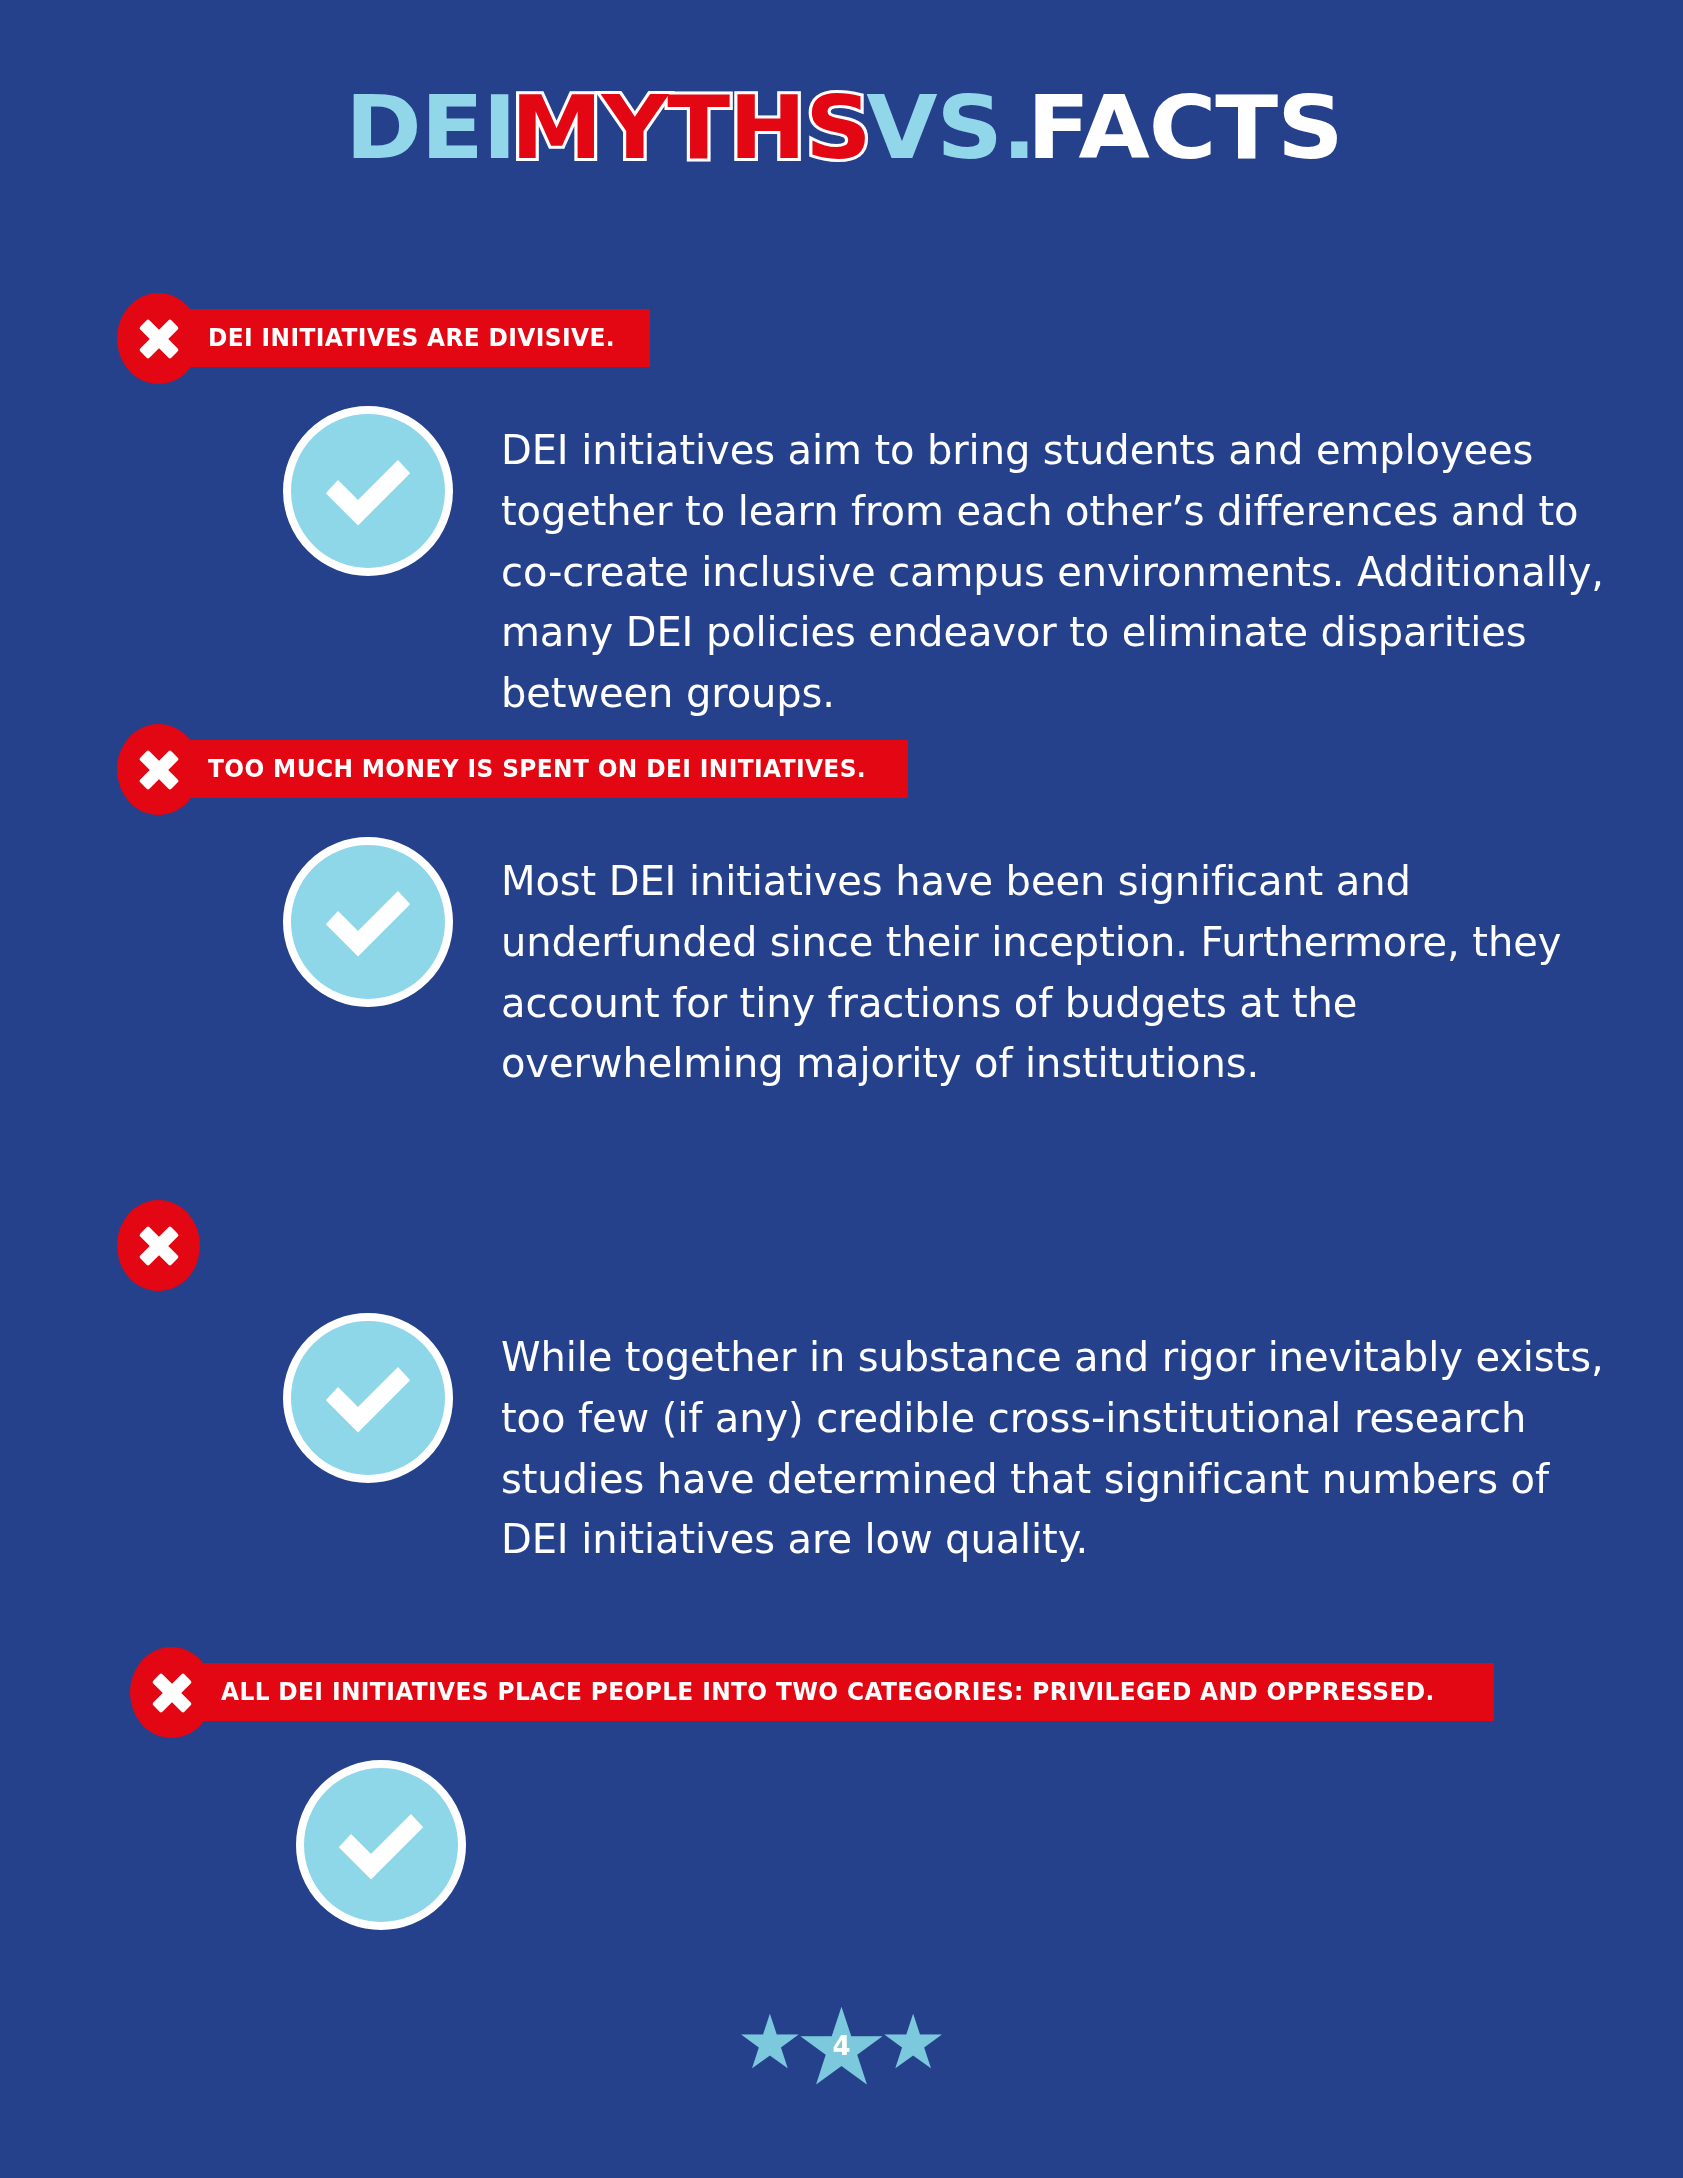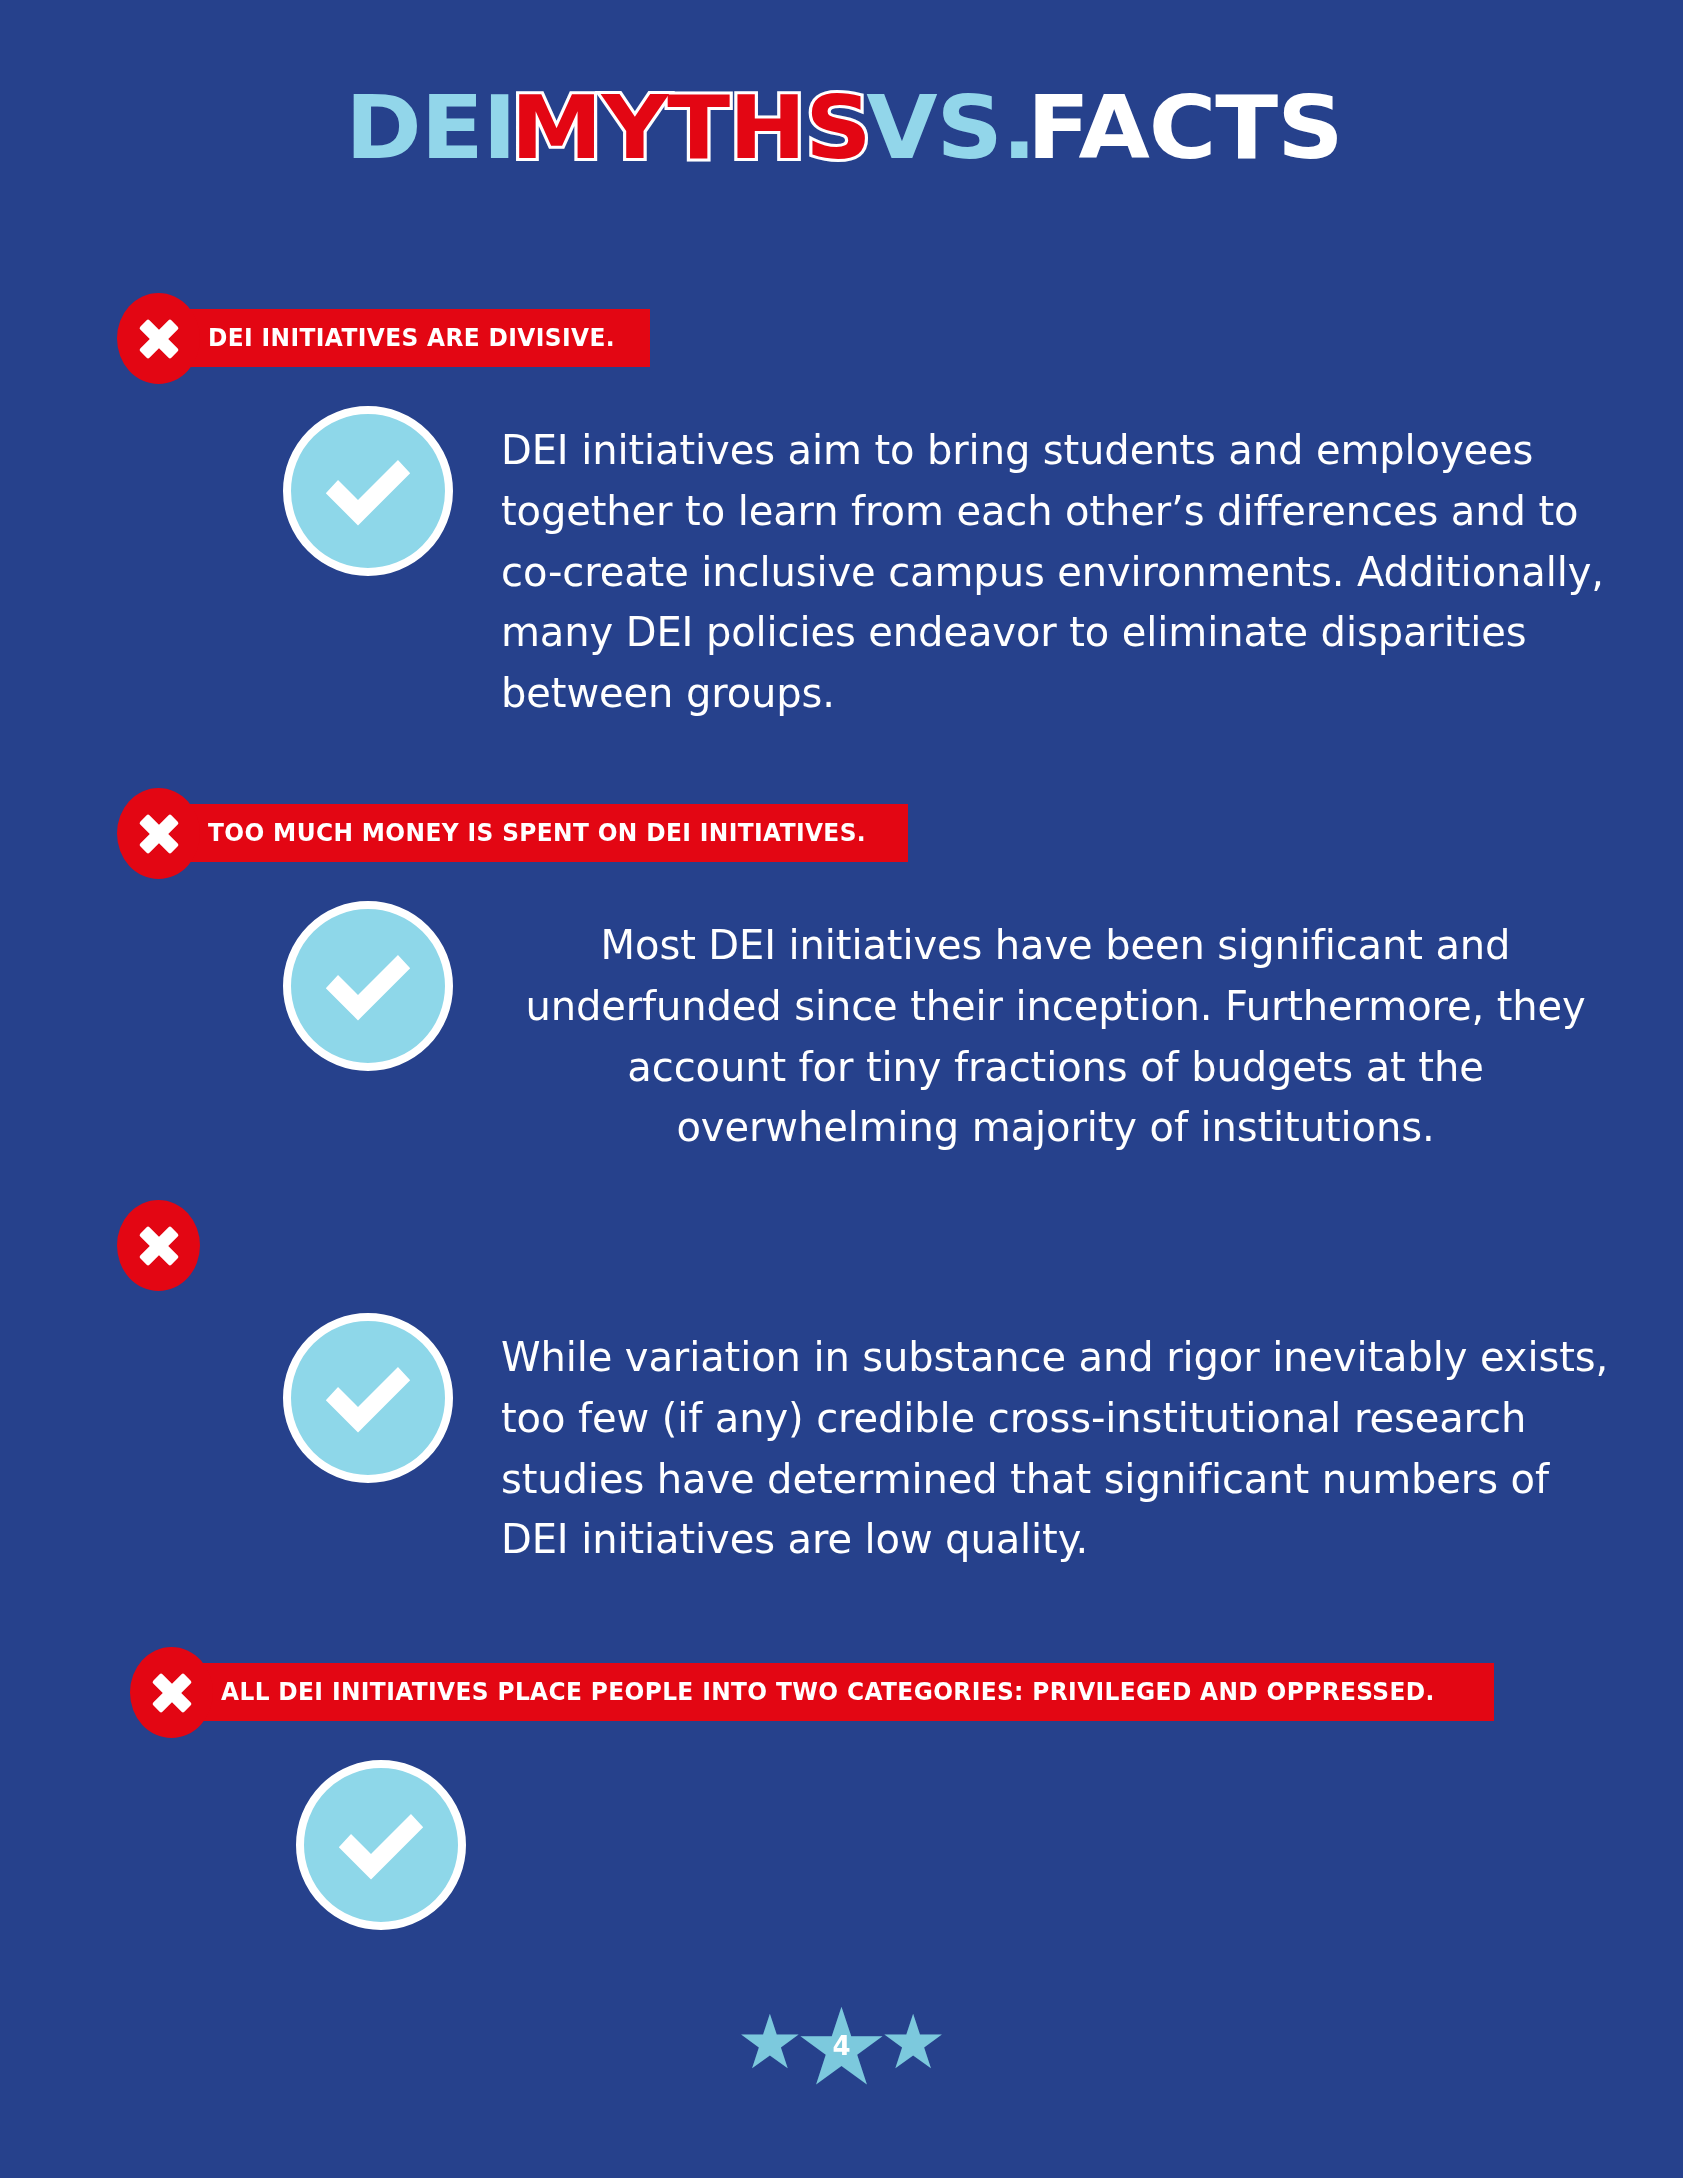--- a/index.html
+++ b/index.html
@@ -205,21 +205,21 @@
     <div class="fact-row">
       <div class="check-badge">
         <svg viewBox="0 0 100 100" aria-hidden="true">
           <path d="M12 52 L23 40 L41 58 L77 22 L88 34 L41 81 Z" fill="#ffffff"></path>
         </svg>
       </div>
       <div class="fact-text">DEI initiatives aim to bring students and employees together to learn from each other’s differences and to co-create inclusive campus environments. Additionally, many DEI policies endeavor to eliminate disparities between groups.</div>
     </div>
   </div>
 
-  <div class="block" style="top:788px;text-align:center;">
+  <div class="block" style="top:724px;">
     <div class="myth-row">
       <div class="x-badge"></div>
       <div class="myth-banner">
         <span>TOO MUCH MONEY IS SPENT ON DEI INITIATIVES.</span>
       </div>
     </div>
     <div class="fact-row">
       <div class="check-badge">
         <svg viewBox="0 0 100 100" aria-hidden="true">
           <path d="M12 52 L23 40 L41 58 L77 22 L88 34 L41 81 Z" fill="#ffffff"></path>
@@ -232,21 +232,21 @@
   <div class="block" style="top:1200px;">
     <div class="myth-row">
       <div class="x-badge"></div>
     </div>
     <div class="fact-row">
       <div class="check-badge">
         <svg viewBox="0 0 100 100" aria-hidden="true">
           <path d="M12 52 L23 40 L41 58 L77 22 L88 34 L41 81 Z" fill="#ffffff"></path>
         </svg>
       </div>
-      <div class="fact-text">While variation in substance and rigor inevitably exists, too few (if any) credible cross-institutional research studies have determined that significant numbers of DEI initiatives are low quality.</div>
+      <div class="fact-text">While together in substance and rigor inevitably exists, too few (if any) credible cross-institutional research studies have determined that significant numbers of DEI initiatives are low quality.</div>
     </div>
   </div>
 
   <div class="block" style="top:1647px;margin-left:13px;">
     <div class="myth-row">
       <div class="x-badge"></div>
       <div class="myth-banner">
         <span>ALL DEI INITIATIVES PLACE PEOPLE INTO TWO CATEGORIES: PRIVILEGED AND OPPRESSED.</span>
       </div>
     </div>

